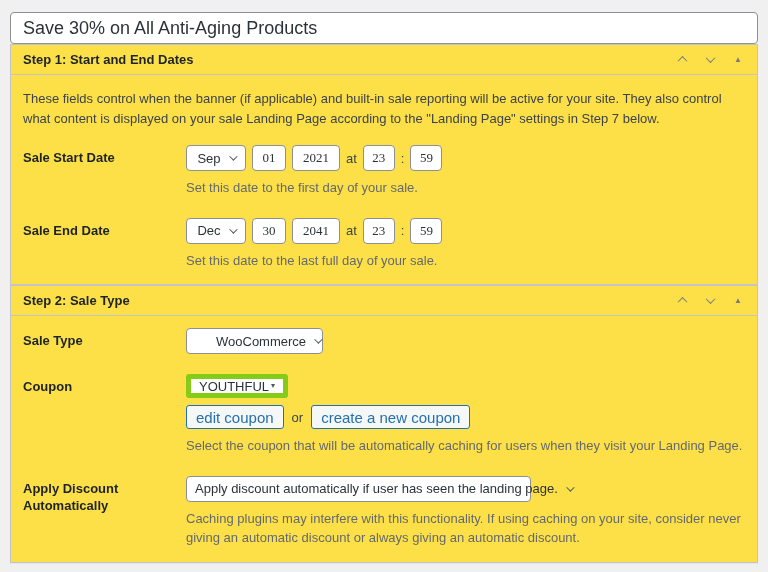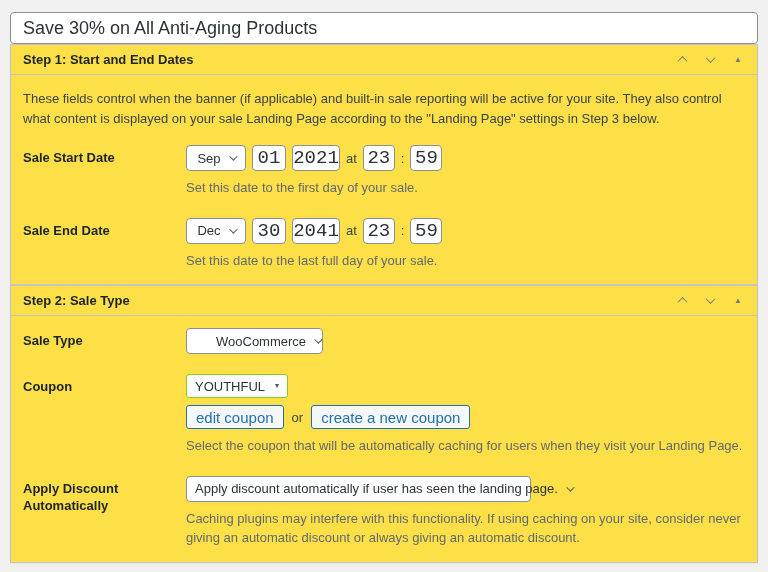--- a/index.html
+++ b/index.html
@@ -59,35 +59,35 @@
   
   .wp-select {
     display:inline-flex; align-items:center; justify-content:space-between;
     height:26px; padding:0 8px; gap:8px;
     background:#fff; border:1px solid #8c8f94; border-radius:4px;
     color:#2c3338; cursor:pointer; white-space:nowrap;
   }
   .sel-chev { width:6px; height:6px; border-right:1.6px solid #50575e; border-bottom:1.6px solid #50575e; transform:rotate(45deg) translateY(-2px); flex-shrink:0; }
   .num-input {
     height:26px; border:1px solid #8c8f94; border-radius:4px;
-    text-align:center; font-family:Liberation Mono, monospace;
-    font-size:19px; color:#2c3338; background:#fff; outline:none;
+    text-align:center; font-family:Liberation Serif, serif;
+    font-size:13px; color:#2c3338; background:#fff; outline:none;
   }
   .date-line { display:flex; align-items:center; gap:6px; }
   .date-sep { color:#3c434a; }
   .w-month { width:60px;justify-content:center; }
   .w-day { width:34px; }
   .w-year { width:48px; }
   .w-hh, .w-mm { width:32px; }
 
   
   .plain-select {
     display:inline-flex; align-items:center; justify-content:space-between;
     width:102px; height:24px; padding:0 8px;
-    background:#fff; border:1px solid #84cc16; border-radius:3px;
+    background:#fff; border:5px solid #84cc16; border-radius:3px;
     color:#2c3338; cursor:pointer;
   }
   .tri-down { font-size:8px; color:#50575e; line-height:1; }
 
   .coupon-actions { display:flex; align-items:center; gap:8px; margin-top:7px; }
   .btn-secondary {
     height:24px; padding:0 9px;
     display:inline-flex; align-items:center;
     background:#f6f7f7; border:1px solid #2271b1; border-radius:3px;
     color:#2271b1; font-family:"Liberation Sans", sans-serif; font-size:15px;
@@ -113,21 +113,21 @@
           </span>
         <span class="icon-btn">
             <span class="chev down"></span>
           </span>
         <span class="icon-btn">
             <span class="toggle-tri">▲</span>
           </span>
       </div>
     </div>
     <div class="inside">
-      <p class="description">These fields control when the banner (if applicable) and built-in sale reporting will be active for your site. They also control what content is displayed on your sale Landing Page according to the "Landing Page" settings in Step 3 below.</p>
+      <p class="description">These fields control when the banner (if applicable) and built-in sale reporting will be active for your site. They also control what content is displayed on your sale Landing Page according to the "Landing Page" settings in Step 7 below.</p>
 
       <div class="field-row">
         <div class="field-label">Sale Start Date</div>
         <div class="field-control">
           <div class="date-line">
             <span class="wp-select w-month">
               <span>Sep</span>
               <span class="sel-chev"></span>
             </span>
             <input class="num-input w-day" value="01" style="">

